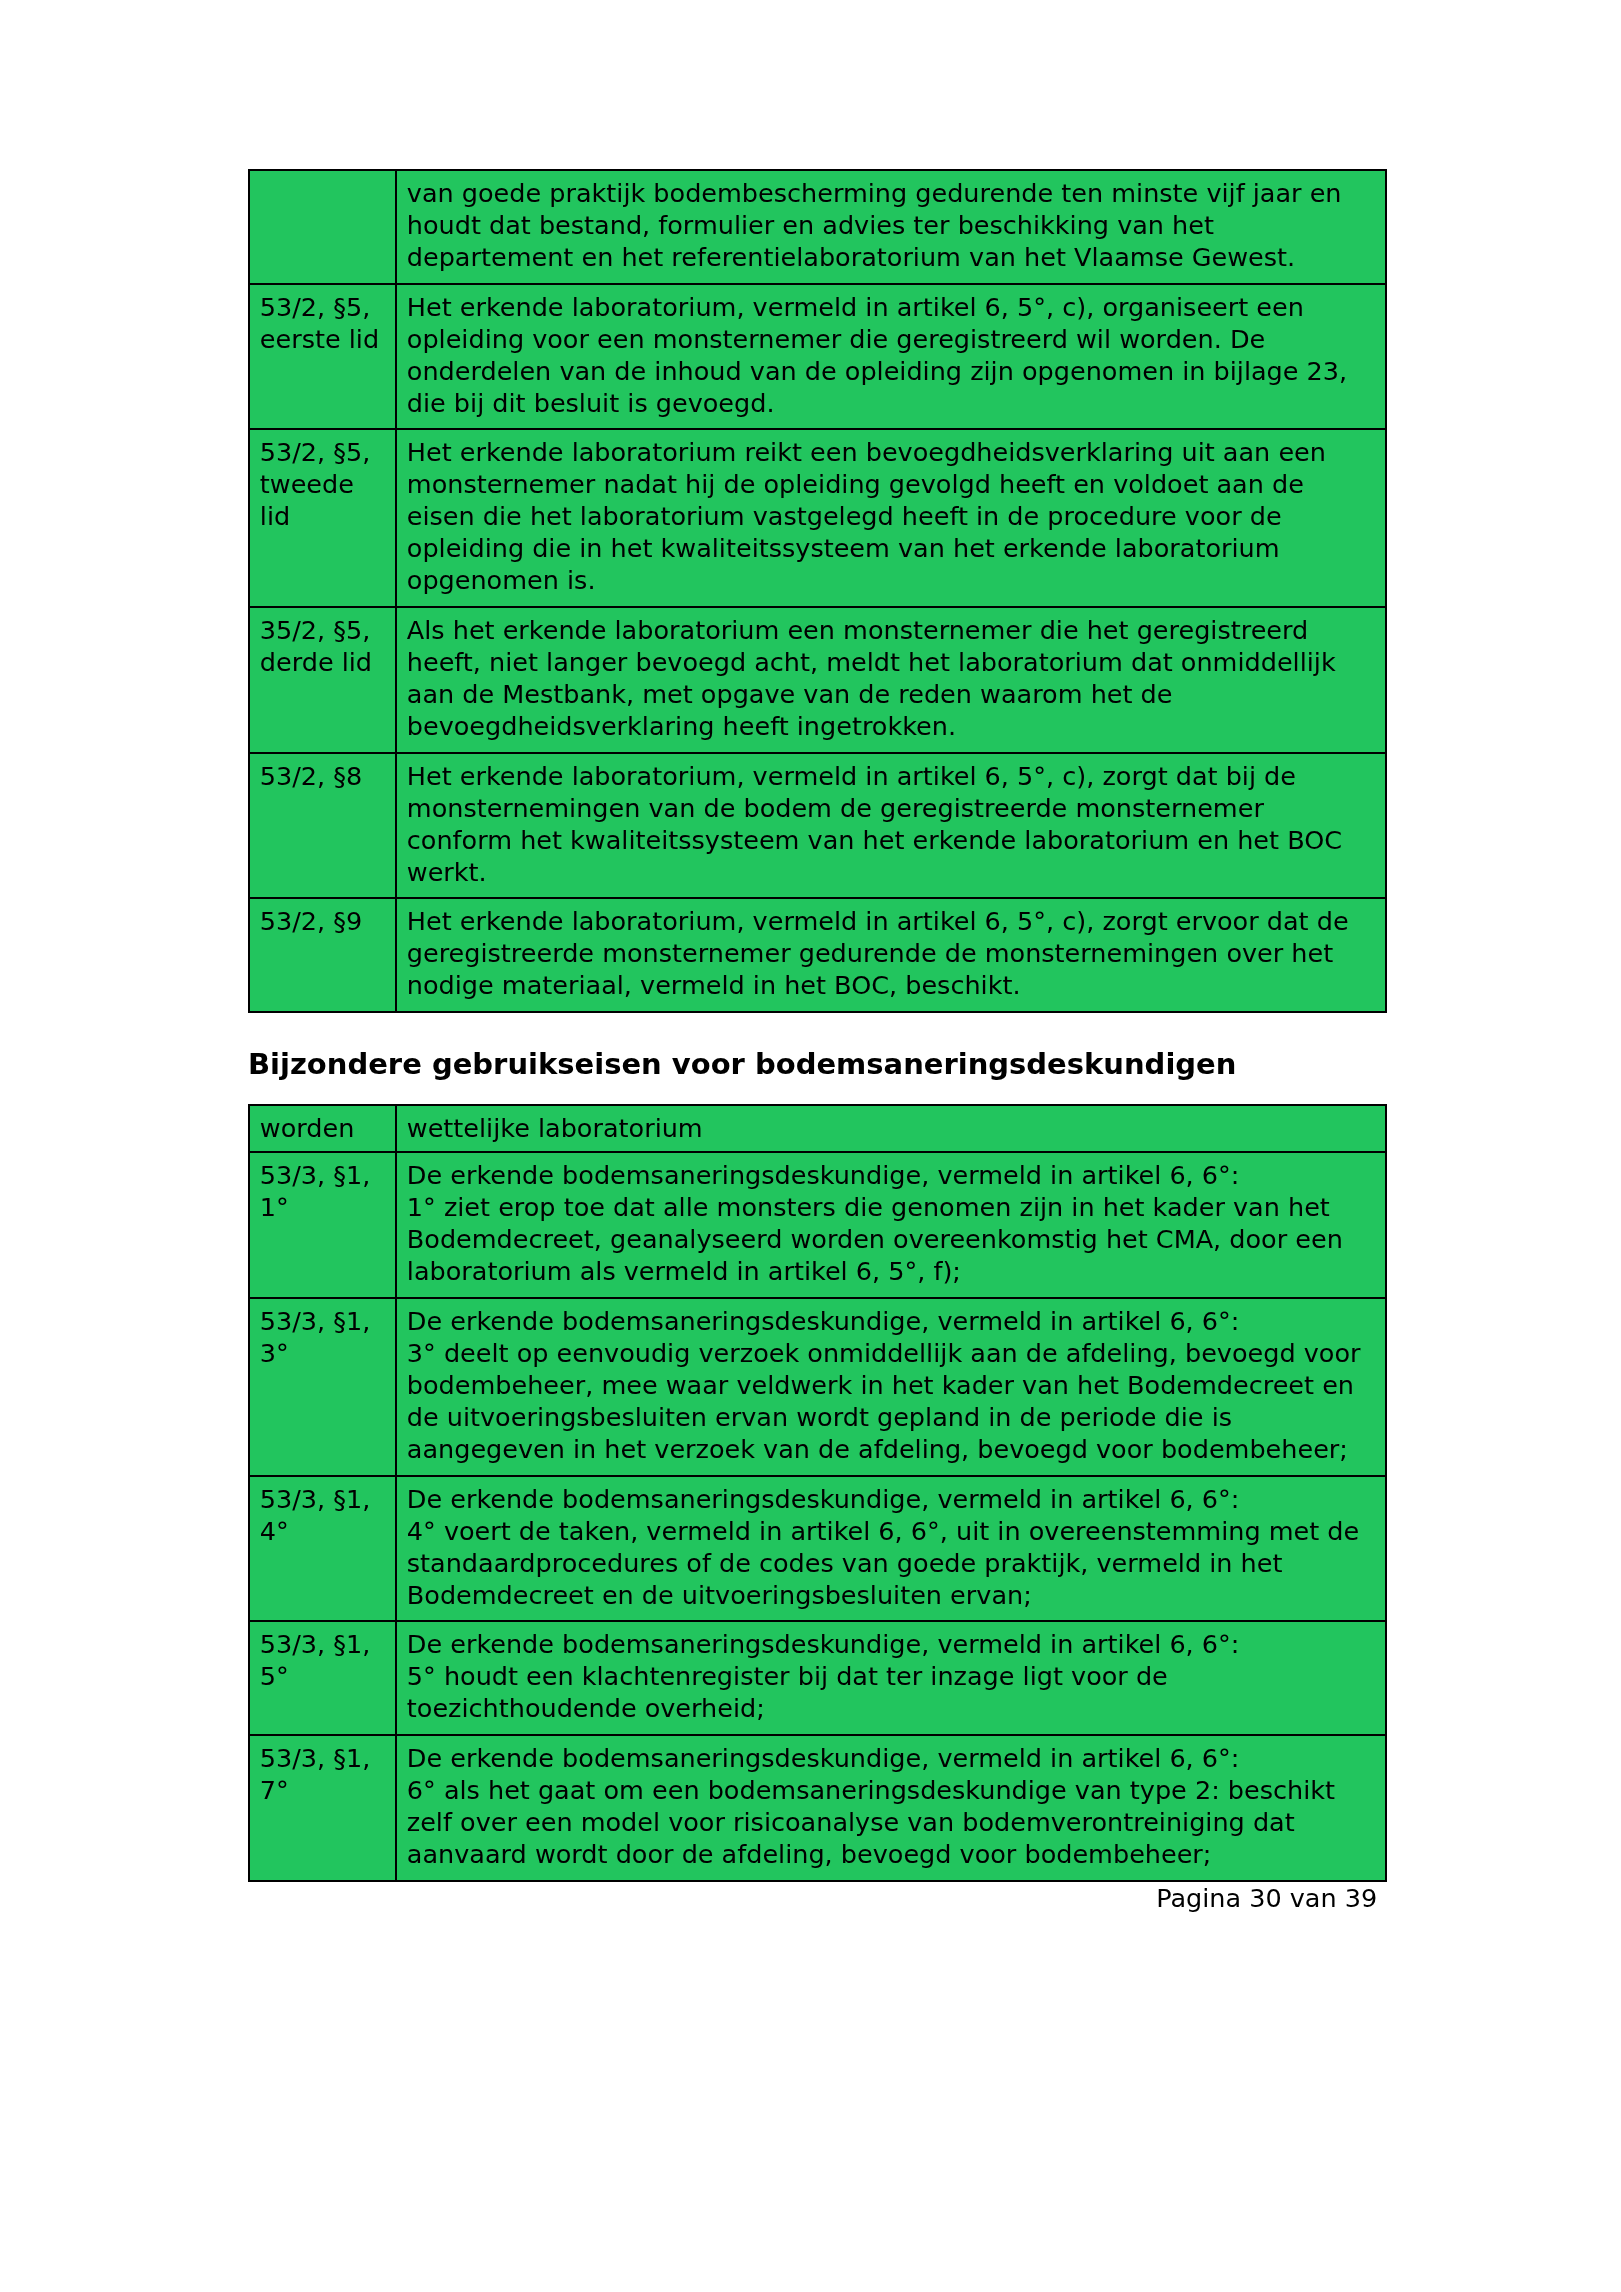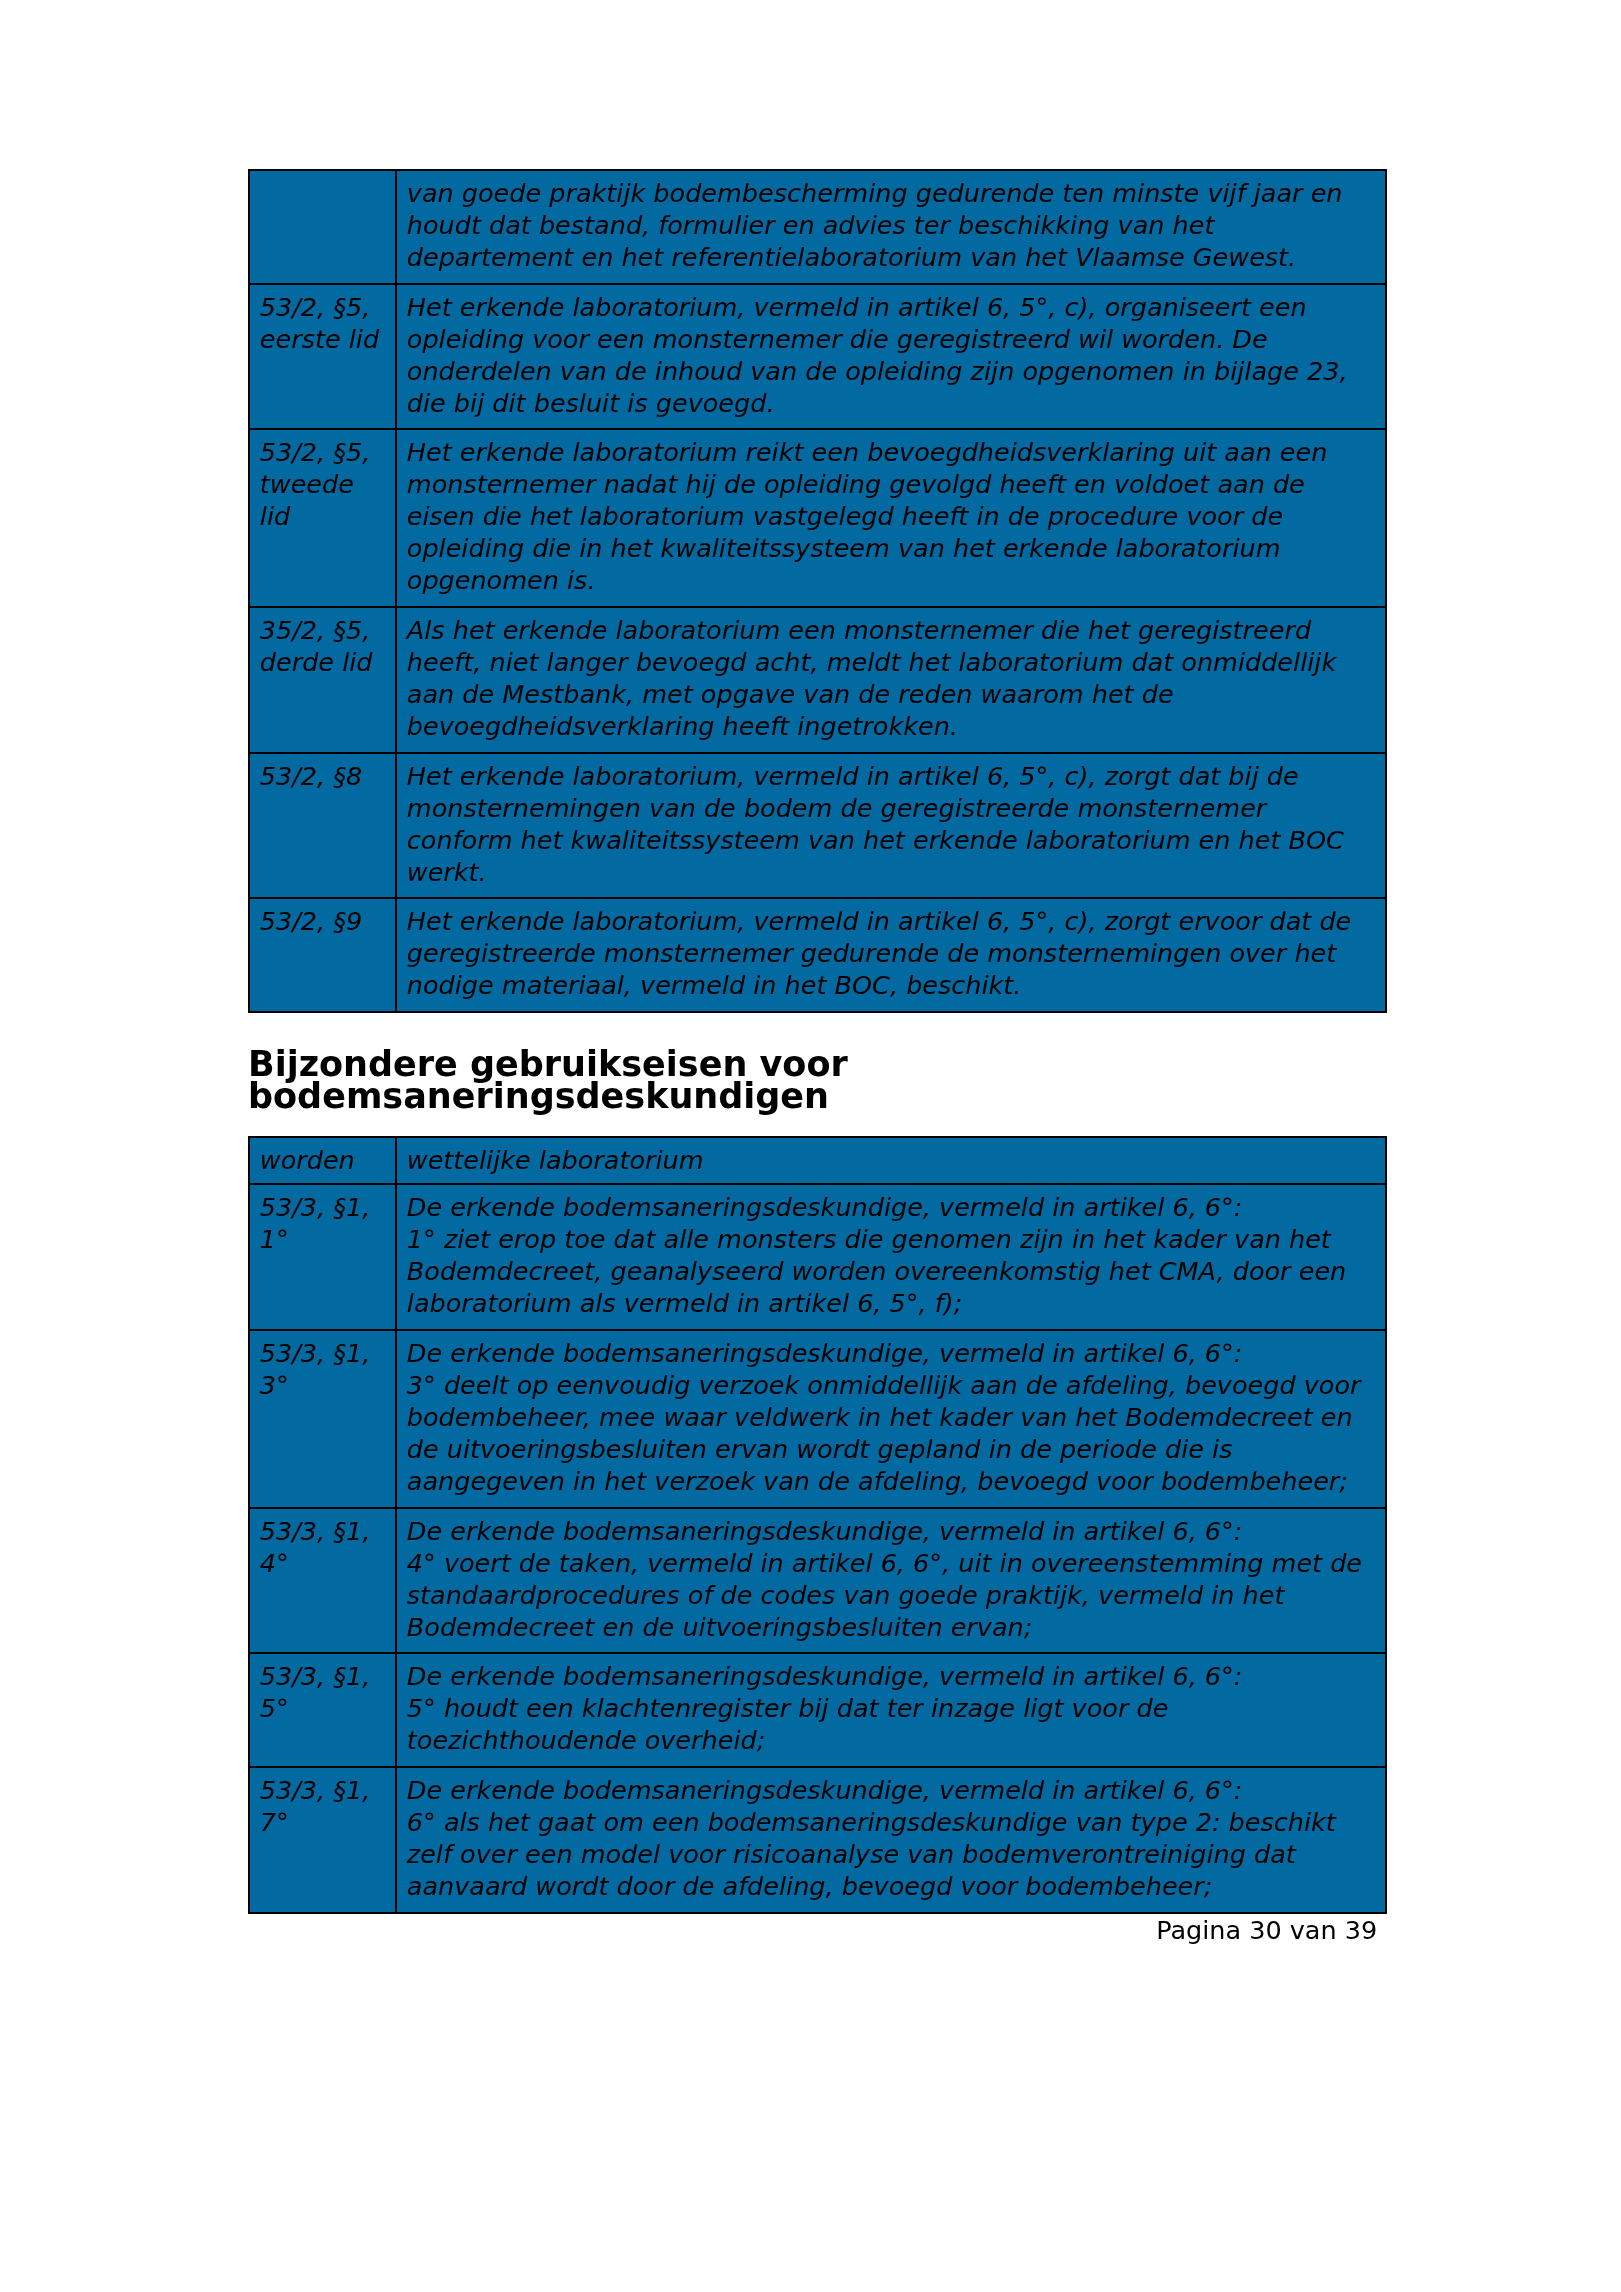--- a/index.html
+++ b/index.html
@@ -19,41 +19,40 @@
   .page-content {
     position: absolute;
     left: 248px;
     top: 169px;
     width: 1139px;
   }
   table.legal-table {
     border-collapse: collapse;
     table-layout: fixed;
     width: 100%;
-    background: #0369a1;
-    font-style: italic;
+    background: #22c55e;
   }
   table.legal-table col.col-artikel { width: 147px; }
   table.legal-table td,
   table.legal-table th {
     border: 2px solid #000000;
     border-top-width: 2.9px;
     border-bottom-width: 2.9px;
     vertical-align: top;
     text-align: left;
     font-weight: normal;
     padding: 5.9px 9.8px 9.8px 9.8px;
     white-space: pre-wrap;
     word-wrap: break-word;
   }
   table.legal-table th {
     padding: 5.9px 9.8px 7.8px 9.8px;
   }
   h2.section-heading {
-    font-size: 35px;
+    font-size: 29px;
     line-height: 32px;
     font-weight: bold;
     margin: 35px 0 23.5px 0;
   }
   .page-footer {
     text-align: right;
     padding-right: 9.8px;
   }
 </style>
 </head>

